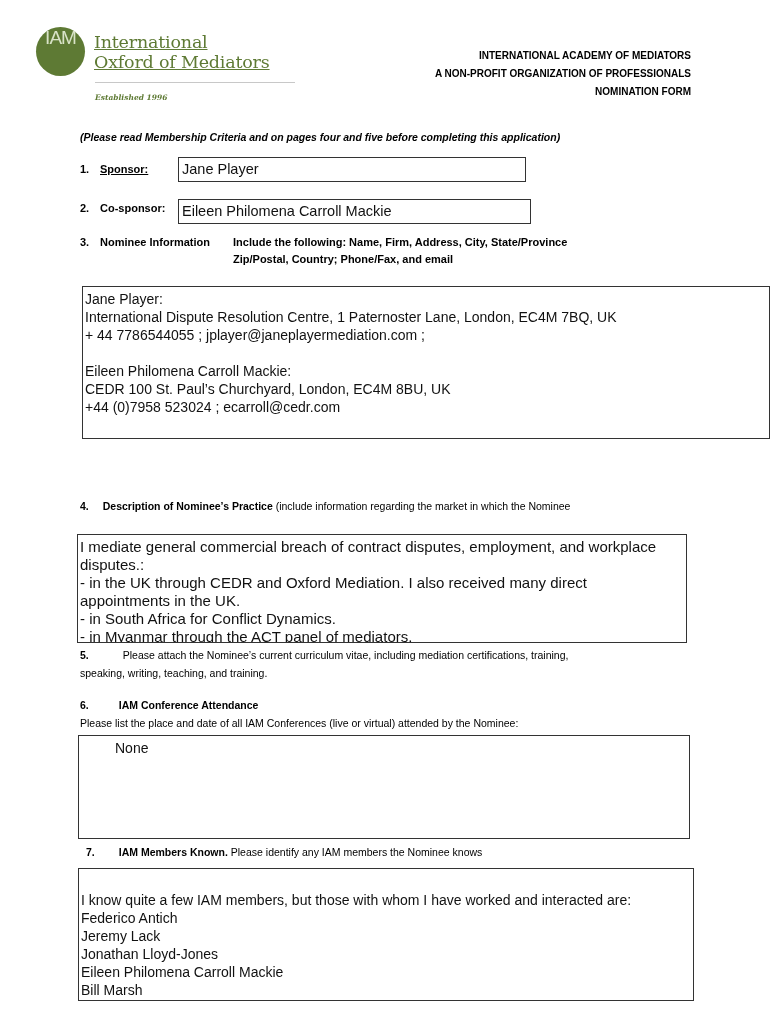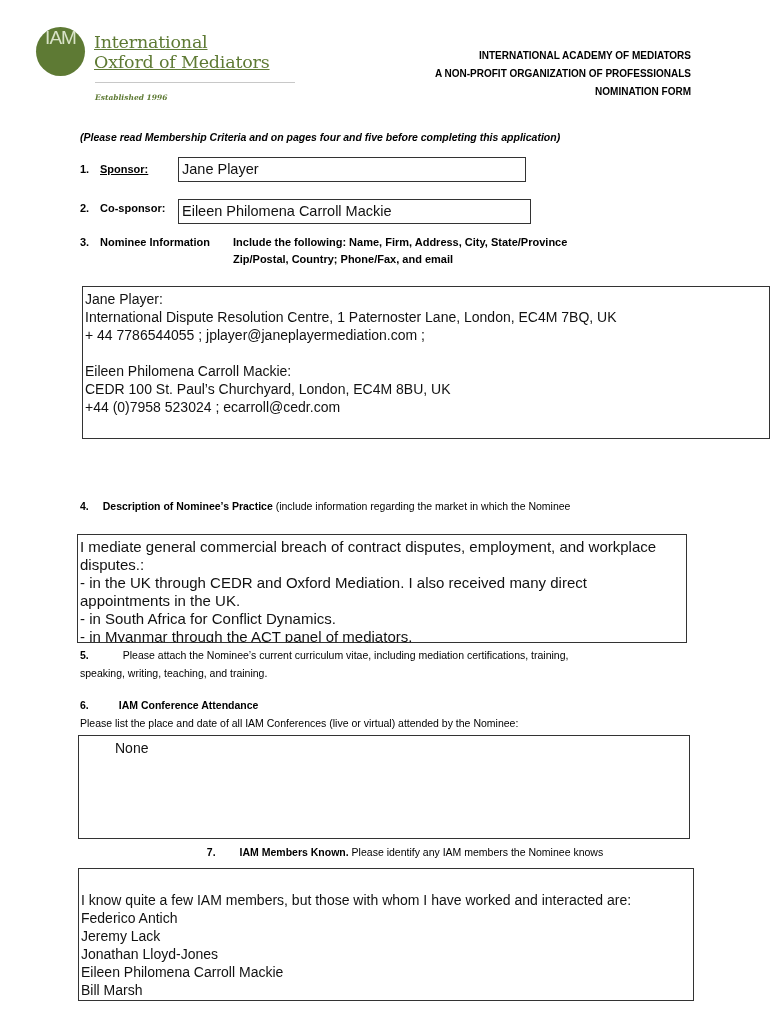--- a/index.html
+++ b/index.html
@@ -96,21 +96,21 @@
   <div><b>5.</b><span style="margin-left:34px;text-align:center;">Please attach the Nominee’s current curriculum vitae, including mediation certifications, training,</span></div>
   <div>speaking, writing, teaching, and training.</div>
 </div>
 
 <div class="abs para" style="left:80px; top:696px; width:620px;">
   <div><b>6.</b><b style="margin-left:30px;">IAM Conference Attendance</b></div>
   <div>Please list the place and date of all IAM Conferences (live or virtual) attended by the Nominee:</div>
 </div>
 <div class="abs field multi" style="left:78px; top:735px; width:612px; height:104px;padding-left:36px;">None</div>
 
-<div class="abs para" style="left:95px; top:843px; width:620px;text-align:center;">
+<div class="abs para" style="left:86px; top:843px; width:620px;">
   <b>7.</b><b style="margin-left:24px;">IAM Members Known.</b><span> Please identify any IAM members the Nominee knows</span>
 </div>
 <div class="abs field multi" style="left:78px; top:868px; width:616px; height:133px; line-height:18px; padding-top:22px;">I know quite a few IAM members, but those with whom I have worked and interacted are:
 Federico Antich
 Jeremy Lack
 Jonathan Lloyd-Jones
 Eileen Philomena Carroll Mackie
 Bill Marsh
 Jane Player</div>
 

